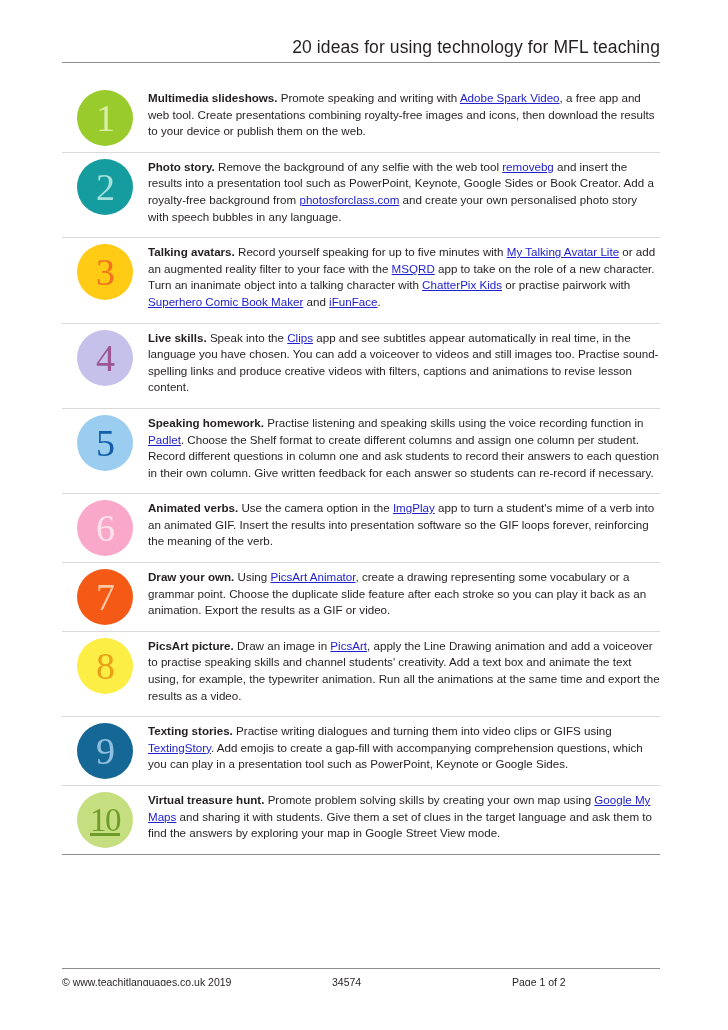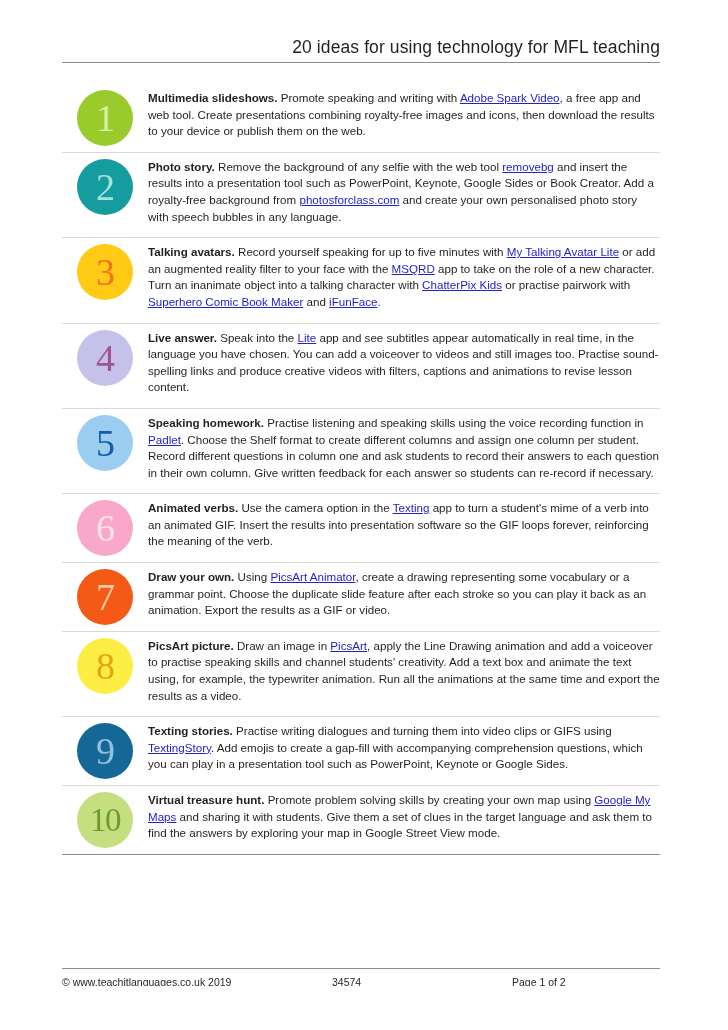--- a/index.html
+++ b/index.html
@@ -154,37 +154,37 @@
         </div>
         <div class="body-cell">
           <div class="idea-text"><b>Talking avatars.</b><span> Record yourself speaking for up to five minutes with <a href="#">My Talking Avatar Lite</a> or add an augmented reality filter to your face with the <a href="#">MSQRD</a> app to take on the role of a new character. Turn an inanimate object into a talking character with <a href="#">ChatterPix Kids</a> or practise pairwork with <a href="#">Superhero Comic Book Maker</a> and <a href="#">iFunFace</a>.</span></div>
         </div>
       </div>
       <div class="idea">
         <div class="badge-cell">
           <div class="badge" style="background: rgb(198, 193, 234); color: rgb(156, 87, 146);">4</div>
         </div>
         <div class="body-cell">
-          <div class="idea-text"><b>Live answer.</b><span> Speak into the <a href="#">Lite</a> app and see subtitles appear automatically in real time, in the language you have chosen. You can add a voiceover to videos and still images too. Practise sound-spelling links and produce creative videos with filters, captions and animations to revise lesson content.</span></div>
+          <div class="idea-text"><b>Live skills.</b><span> Speak into the <a href="#">Clips</a> app and see subtitles appear automatically in real time, in the language you have chosen. You can add a voiceover to videos and still images too. Practise sound-spelling links and produce creative videos with filters, captions and animations to revise lesson content.</span></div>
         </div>
       </div>
       <div class="idea">
         <div class="badge-cell">
           <div class="badge" style="background: rgb(155, 205, 240); color: rgb(18, 94, 168);">5</div>
         </div>
         <div class="body-cell">
           <div class="idea-text"><b>Speaking homework.</b><span> Practise listening and speaking skills using the voice recording function in <a href="#">Padlet</a>. Choose the Shelf format to create different columns and assign one column per student. Record different questions in column one and ask students to record their answers to each question in their own column. Give written feedback for each answer so students can re-record if necessary.</span></div>
         </div>
       </div>
       <div class="idea">
         <div class="badge-cell">
           <div class="badge" style="background: rgb(249, 168, 201); color: rgb(253, 226, 236);">6</div>
         </div>
         <div class="body-cell">
-          <div class="idea-text"><b>Animated verbs.</b><span> Use the camera option in the <a href="#">Texting</a> app to turn a student's mime of a verb into an animated GIF. Insert the results into presentation software so the GIF loops forever, reinforcing the meaning of the verb.</span></div>
+          <div class="idea-text"><b>Animated verbs.</b><span> Use the camera option in the <a href="#">ImgPlay</a> app to turn a student's mime of a verb into an animated GIF. Insert the results into presentation software so the GIF loops forever, reinforcing the meaning of the verb.</span></div>
         </div>
       </div>
       <div class="idea">
         <div class="badge-cell">
           <div class="badge" style="background: rgb(244, 90, 22); color: rgb(251, 201, 166);">7</div>
         </div>
         <div class="body-cell">
           <div class="idea-text"><b>Draw your own.</b><span> Using <a href="#">PicsArt Animator</a>, create a drawing representing some vocabulary or a grammar point. Choose the duplicate slide feature after each stroke so you can play it back as an animation. Export the results as a GIF or video.</span></div>
         </div>
       </div>
@@ -199,21 +199,21 @@
       <div class="idea">
         <div class="badge-cell">
           <div class="badge" style="background: rgb(21, 103, 149); color: rgb(143, 192, 226);">9</div>
         </div>
         <div class="body-cell">
           <div class="idea-text"><b>Texting stories.</b><span> Practise writing dialogues and turning them into video clips or GIFS using <a href="#">TextingStory</a>. Add emojis to create a gap-fill with accompanying comprehension questions, which you can play in a presentation tool such as PowerPoint, Keynote or Google Sides.</span></div>
         </div>
       </div>
       <div class="idea">
         <div class="badge-cell">
-          <div class="badge wide" style="background: rgb(197, 222, 128); color: rgb(110, 155, 44);">10</div>
+          <div class="badge wide" style="background: rgb(197, 222, 128); color: rgb(110, 155, 44); text-decoration: underline;">10</div>
         </div>
         <div class="body-cell">
           <div class="idea-text"><b>Virtual treasure hunt.</b><span> Promote problem solving skills by creating your own map using <a href="#">Google My Maps</a> and sharing it with students. Give them a set of clues in the target language and ask them to find the answers by exploring your map in Google Street View mode.</span></div>
         </div>
       </div>
     </div>
 
   <div id="footer">
     <div id="footer-rule"></div>
     <div id="footer-row">

